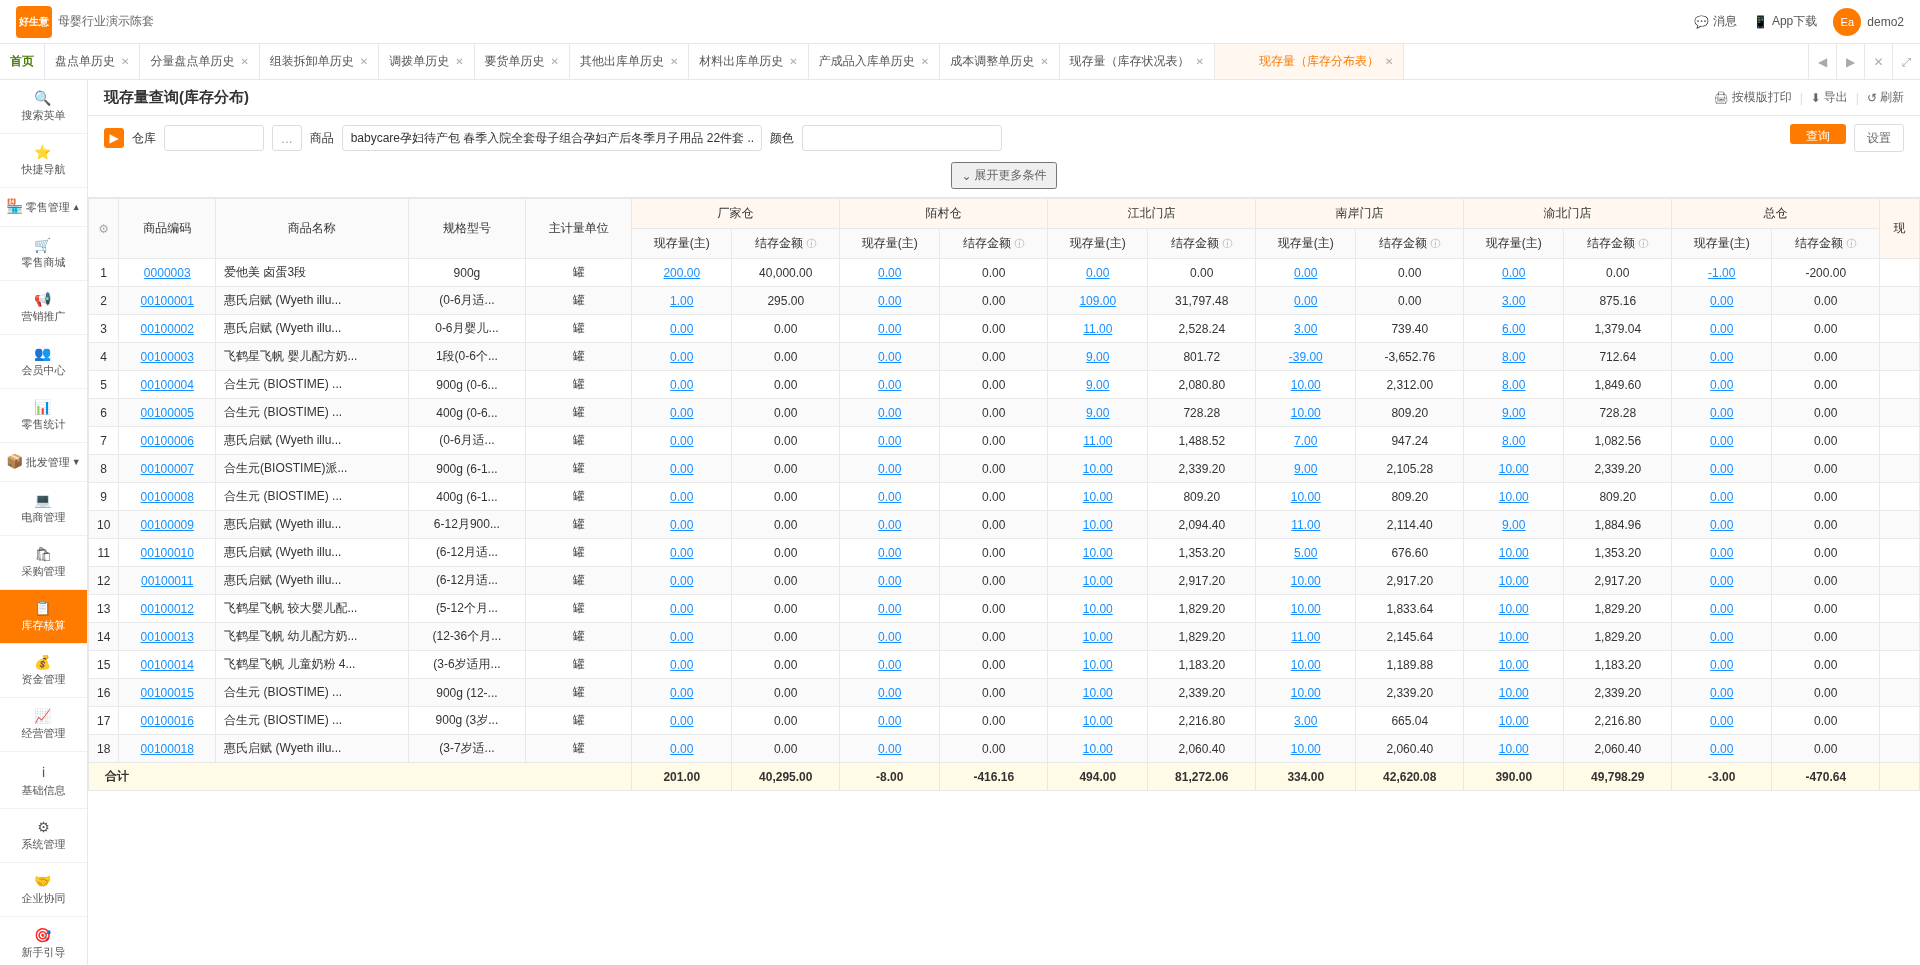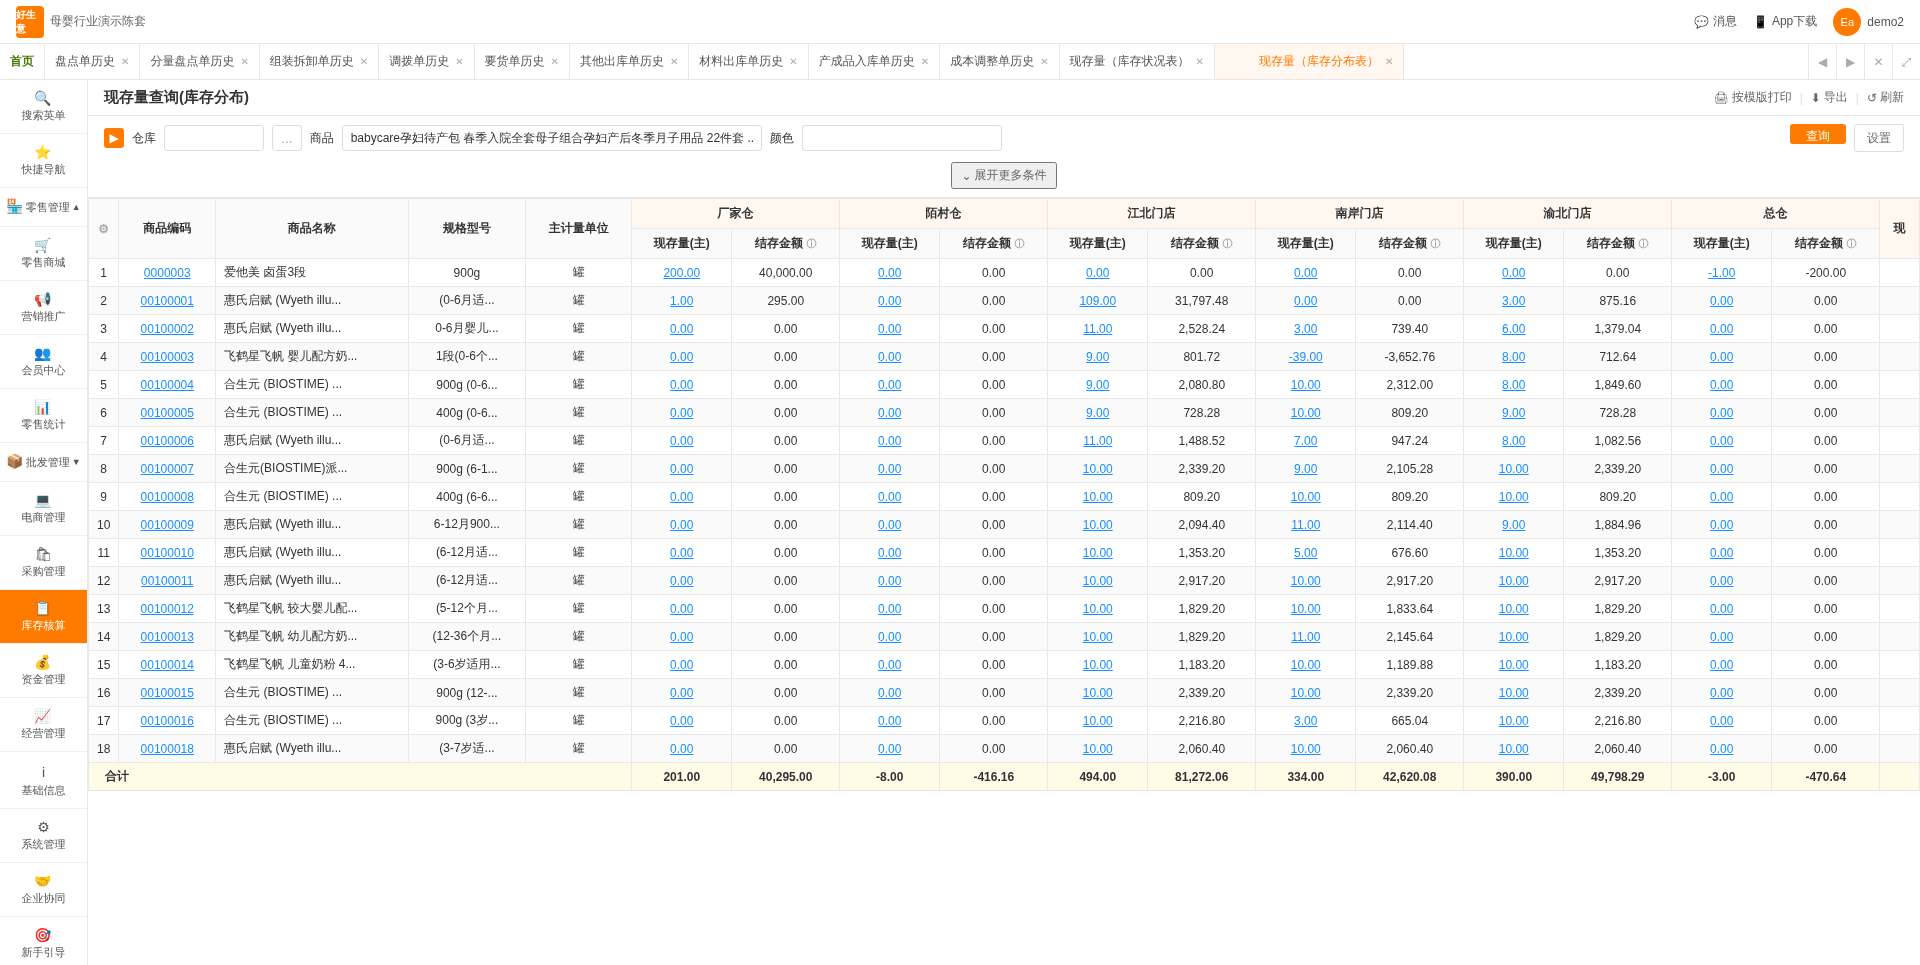--- a/index.html
+++ b/index.html
@@ -5,21 +5,21 @@
     * { box-sizing: border-box; margin: 0; padding: 0; }
     body { font-family: 'Microsoft YaHei', Arial, sans-serif; font-size: 12px; background: #f0f2f5; color: #333; overflow: hidden; }
     
     
     .top-bar {
       display: flex; align-items: center; justify-content: space-between;
       background: #fff; height: 44px; padding: 0 16px;
       border-bottom: 1px solid #e8e8e8;
     }
     .top-bar-logo { display: flex; align-items: center; gap: 6px; }
-    .logo-icon { width: 28px; height: 32px; background: #ff7b00; border-radius: 4px; display: flex; align-items: center; justify-content: center; color: #fff; font-size: 10px; font-weight: bold; }
+    .logo-icon { width: 36px; height: 32px; background: #ff7b00; border-radius: 4px; display: flex; align-items: center; justify-content: center; color: #fff; font-size: 10px; font-weight: bold; }
     .top-bar-right { display: flex; align-items: center; gap: 16px; color: #555; font-size: 12px; }
     .top-bar-right span { cursor: pointer; display: flex; align-items: center; gap: 4px; }
     .avatar { width: 28px; height: 28px; border-radius: 50%; background: #ff7b00; display: flex; align-items: center; justify-content: center; color: #fff; font-size: 11px; }
 
     
     .tab-bar {
       background: #fff; display: flex; align-items: center;
       border-bottom: 1px solid #e8e8e8; height: 36px;
       overflow: hidden;
     }
@@ -88,21 +88,21 @@
       width: 20px; height: 20px; background: #ff7b00; border-radius: 3px;
       display: flex; align-items: center; justify-content: center; color: #fff;
       cursor: pointer; font-size: 12px; flex-shrink: 0;
     }
 
     
     .table-area { flex: 1; overflow: auto; background: #fff; margin: 0; }
     .data-table { width: 100%; border-collapse: collapse; font-size: 12px; }
     .data-table th {
       background: #fafafa; border: 1px solid #e8e8e8; padding: 6px 8px;
-      text-align: center; font-weight: 700; color: #333; white-space: nowrap;
+      text-align: center; font-weight: 400; color: #333; white-space: nowrap;
     }
     .data-table td {
       border: 1px solid #e8e8e8; padding: 5px 8px;
       text-align: center; color: #333; white-space: nowrap;
     }
     .data-table tr:nth-child(even) td { background: #fafafa; }
     .link-val { color: #1890ff; text-decoration: underline; cursor: pointer; }
     .neg-val { color: #f5222d; }
     .col-group-header { background: #fff7f0 !important; color: #ff7b00; }
     .settings-icon { color: #aaa; cursor: pointer; }
@@ -517,21 +517,21 @@
     <td><span class="link-val">10.00</span></td>
     <td>2,339.20</td>
     <td class=""><span class="link-val">0.00</span></td>
     <td class="">0.00</td>
     <td></td>
   </tr>
               <tr>
     <td>9</td>
     <td><span class="link-val">00100008</span></td>
     <td style="text-align:left; max-width:140px; overflow:hidden; text-overflow:ellipsis;">合生元 (BIOSTIME) ...</td>
-    <td>400g (6-6...</td>
+    <td>400g (6-1...</td>
     <td>罐</td>
     <td><span class="link-val">0.00</span></td>
     <td>0.00</td>
     <td class=""><span class="link-val">0.00</span></td>
     <td class="">0.00</td>
     <td><span class="link-val">10.00</span></td>
     <td>809.20</td>
     <td class=""><span class="link-val">10.00</span></td>
     <td class="">809.20</td>
     <td><span class="link-val">10.00</span></td>

